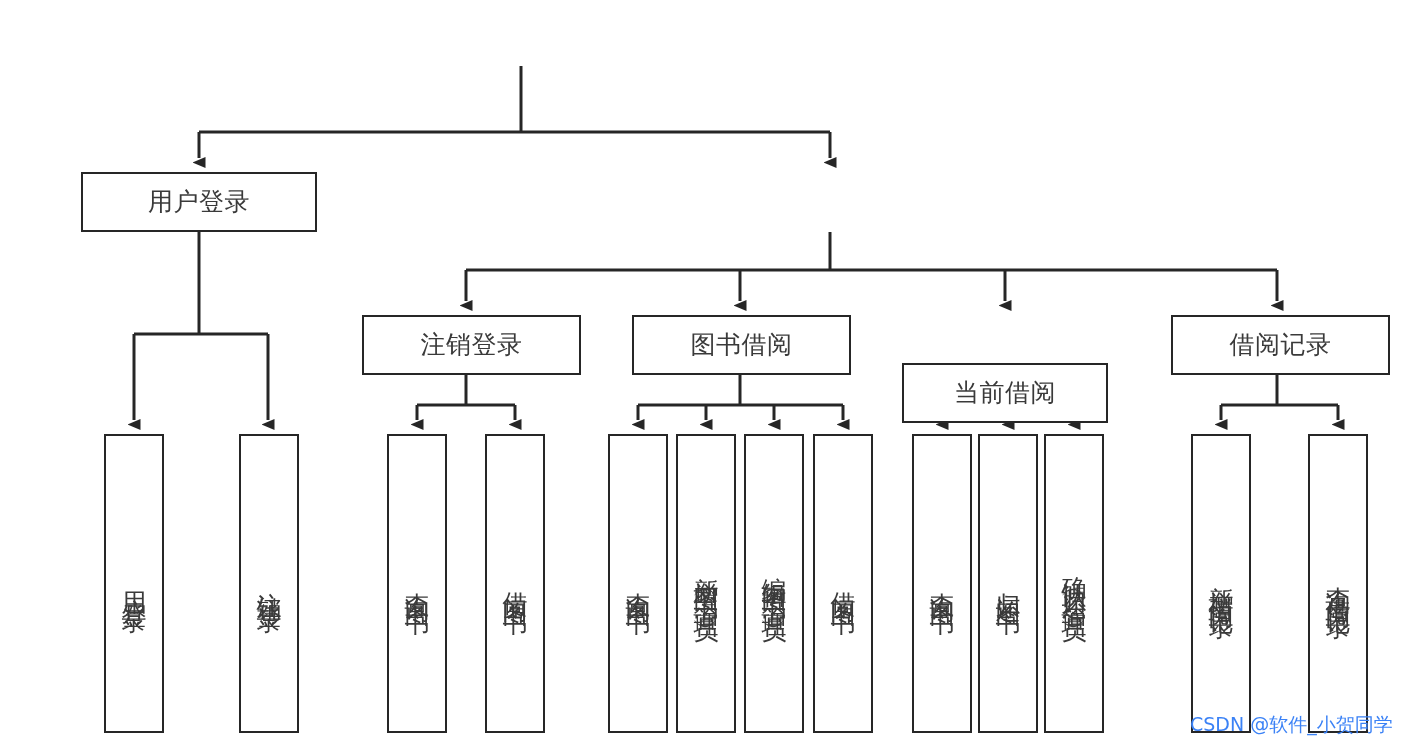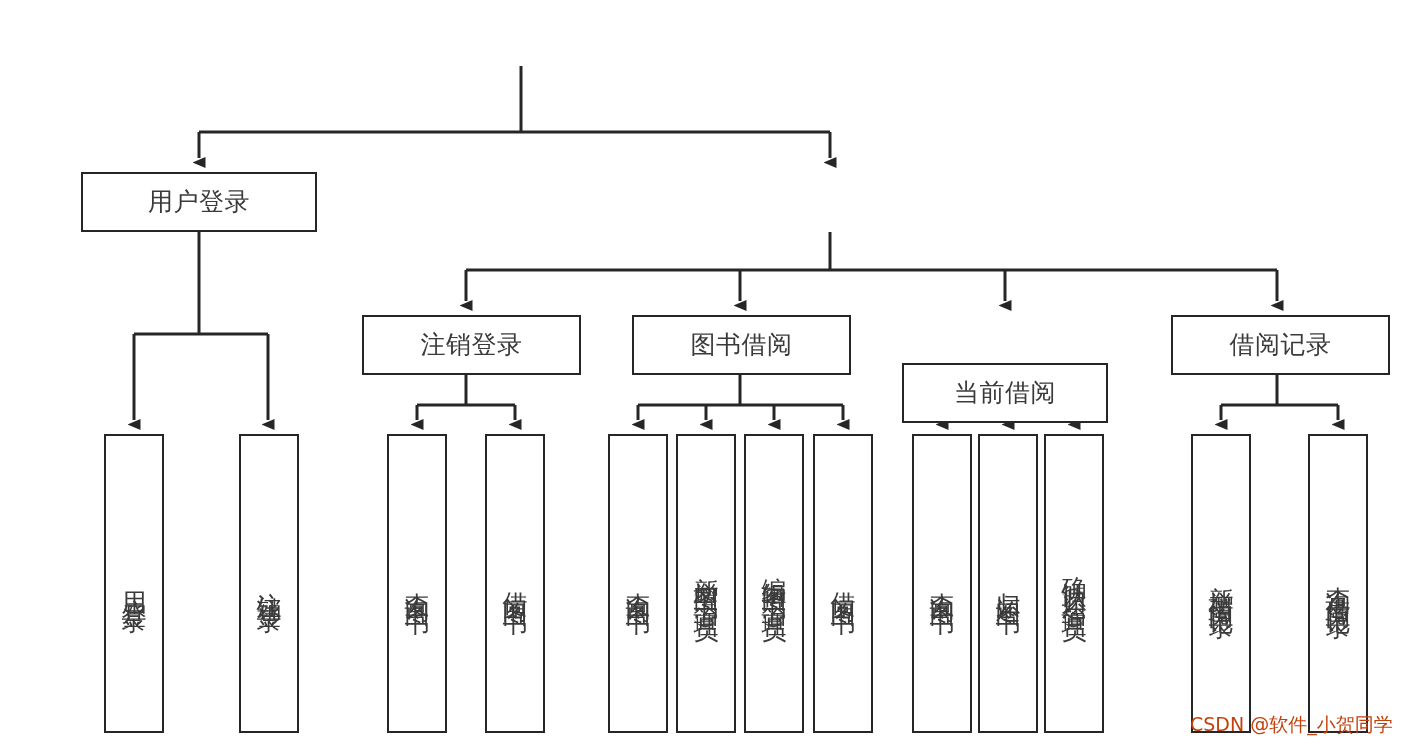--- a/index.html
+++ b/index.html
@@ -55,21 +55,21 @@
     text-orientation: upright;
     font-size: 25px;
     letter-spacing: 6px;
     line-height: 1;
   }
   .watermark {
     position: absolute;
     left: 1190px;
     top: 712px;
     font-size: 19px;
-    color: #c2410c;
+    color: #3b82f6;
     z-index: 3;
     white-space: nowrap;
     font-family: "DejaVu Sans", "Liberation Sans", sans-serif;
     text-align: right;
   }
 </style>
 </head>
 <body>
 
 <div id="diagram-root">

